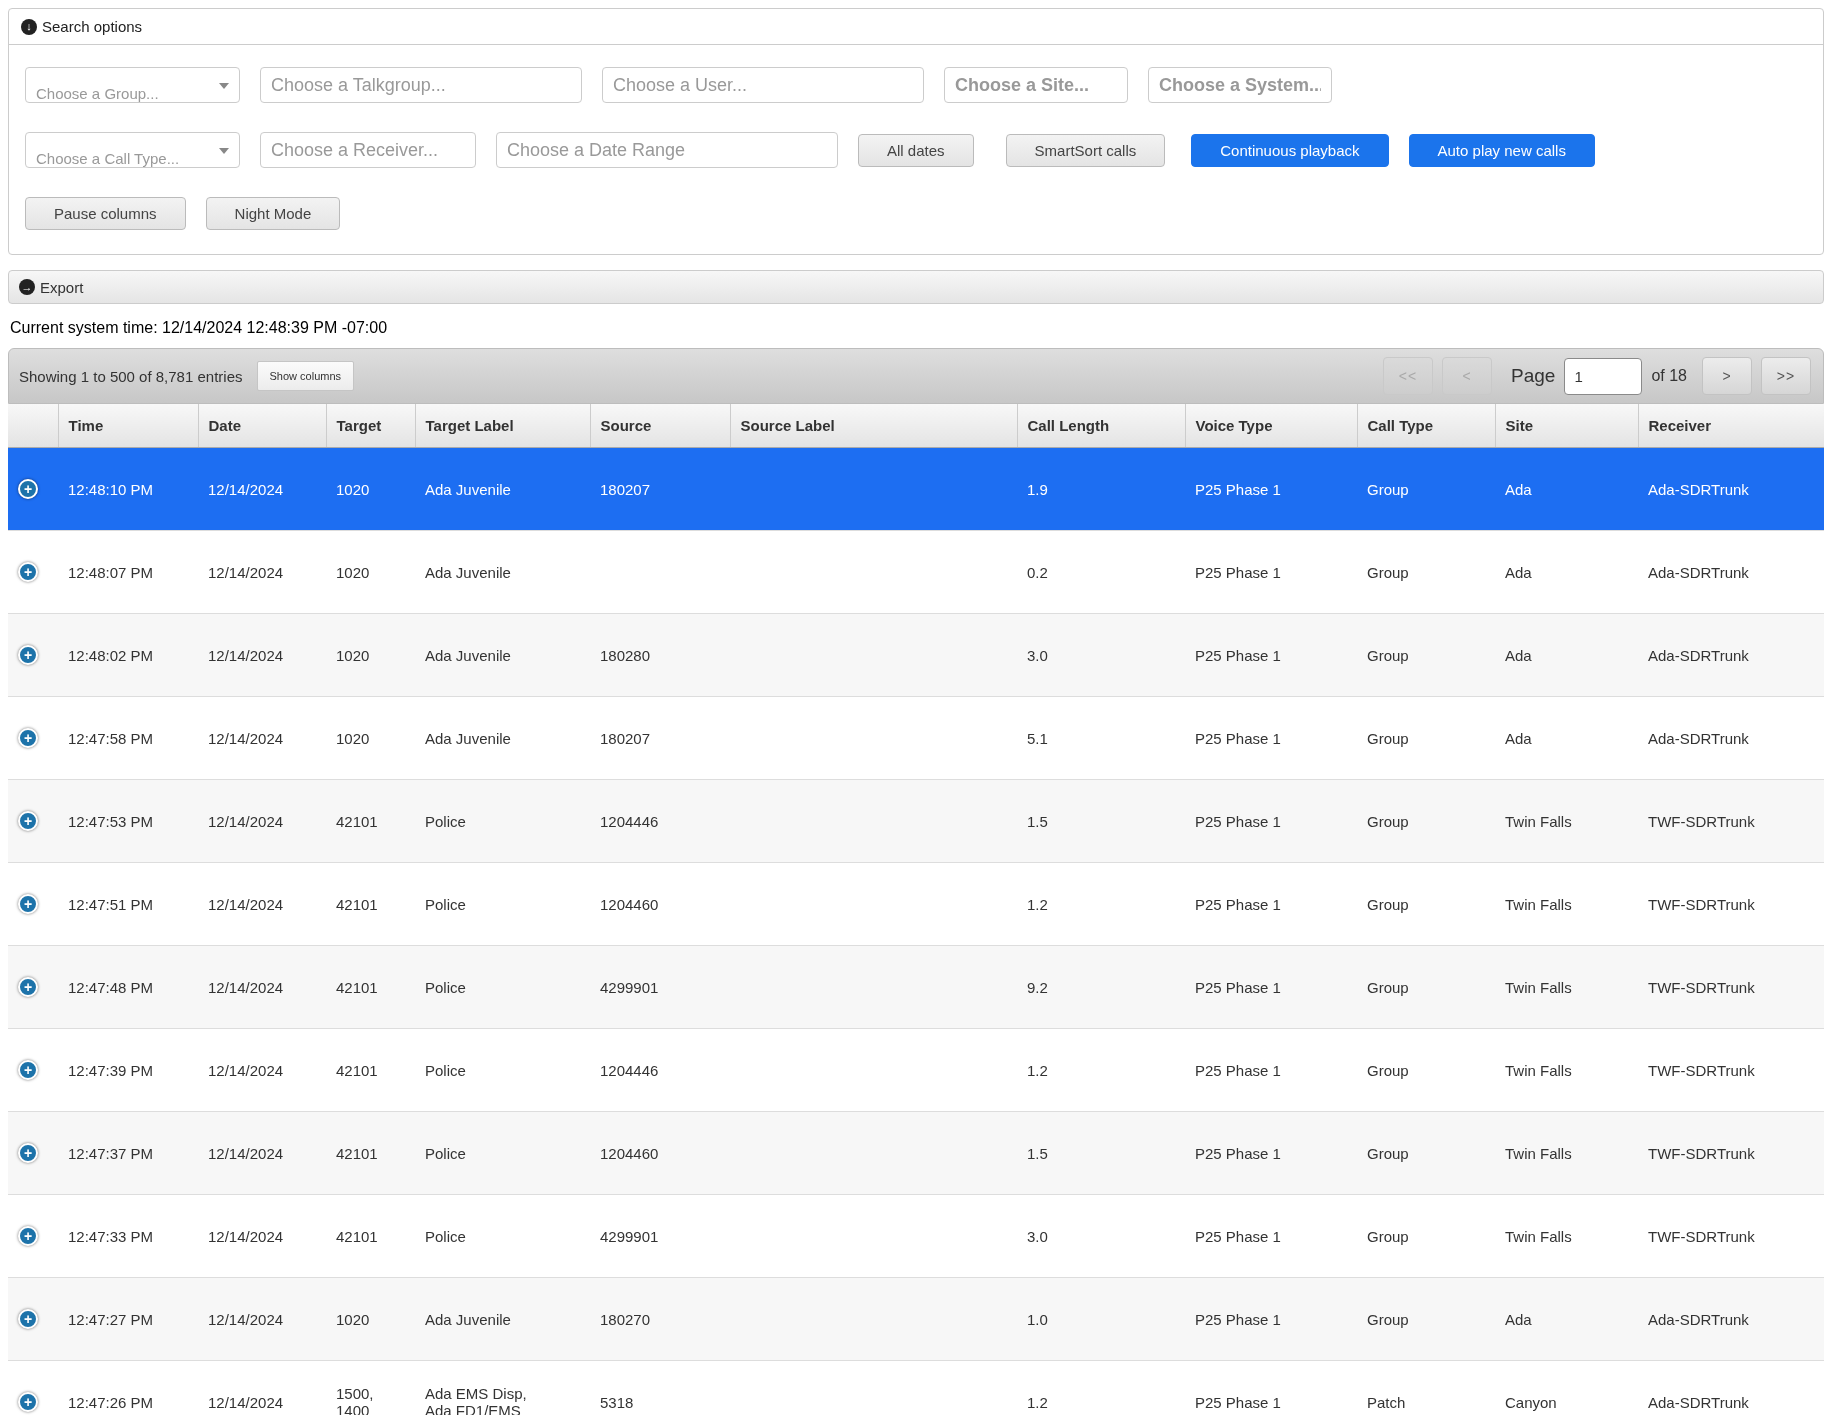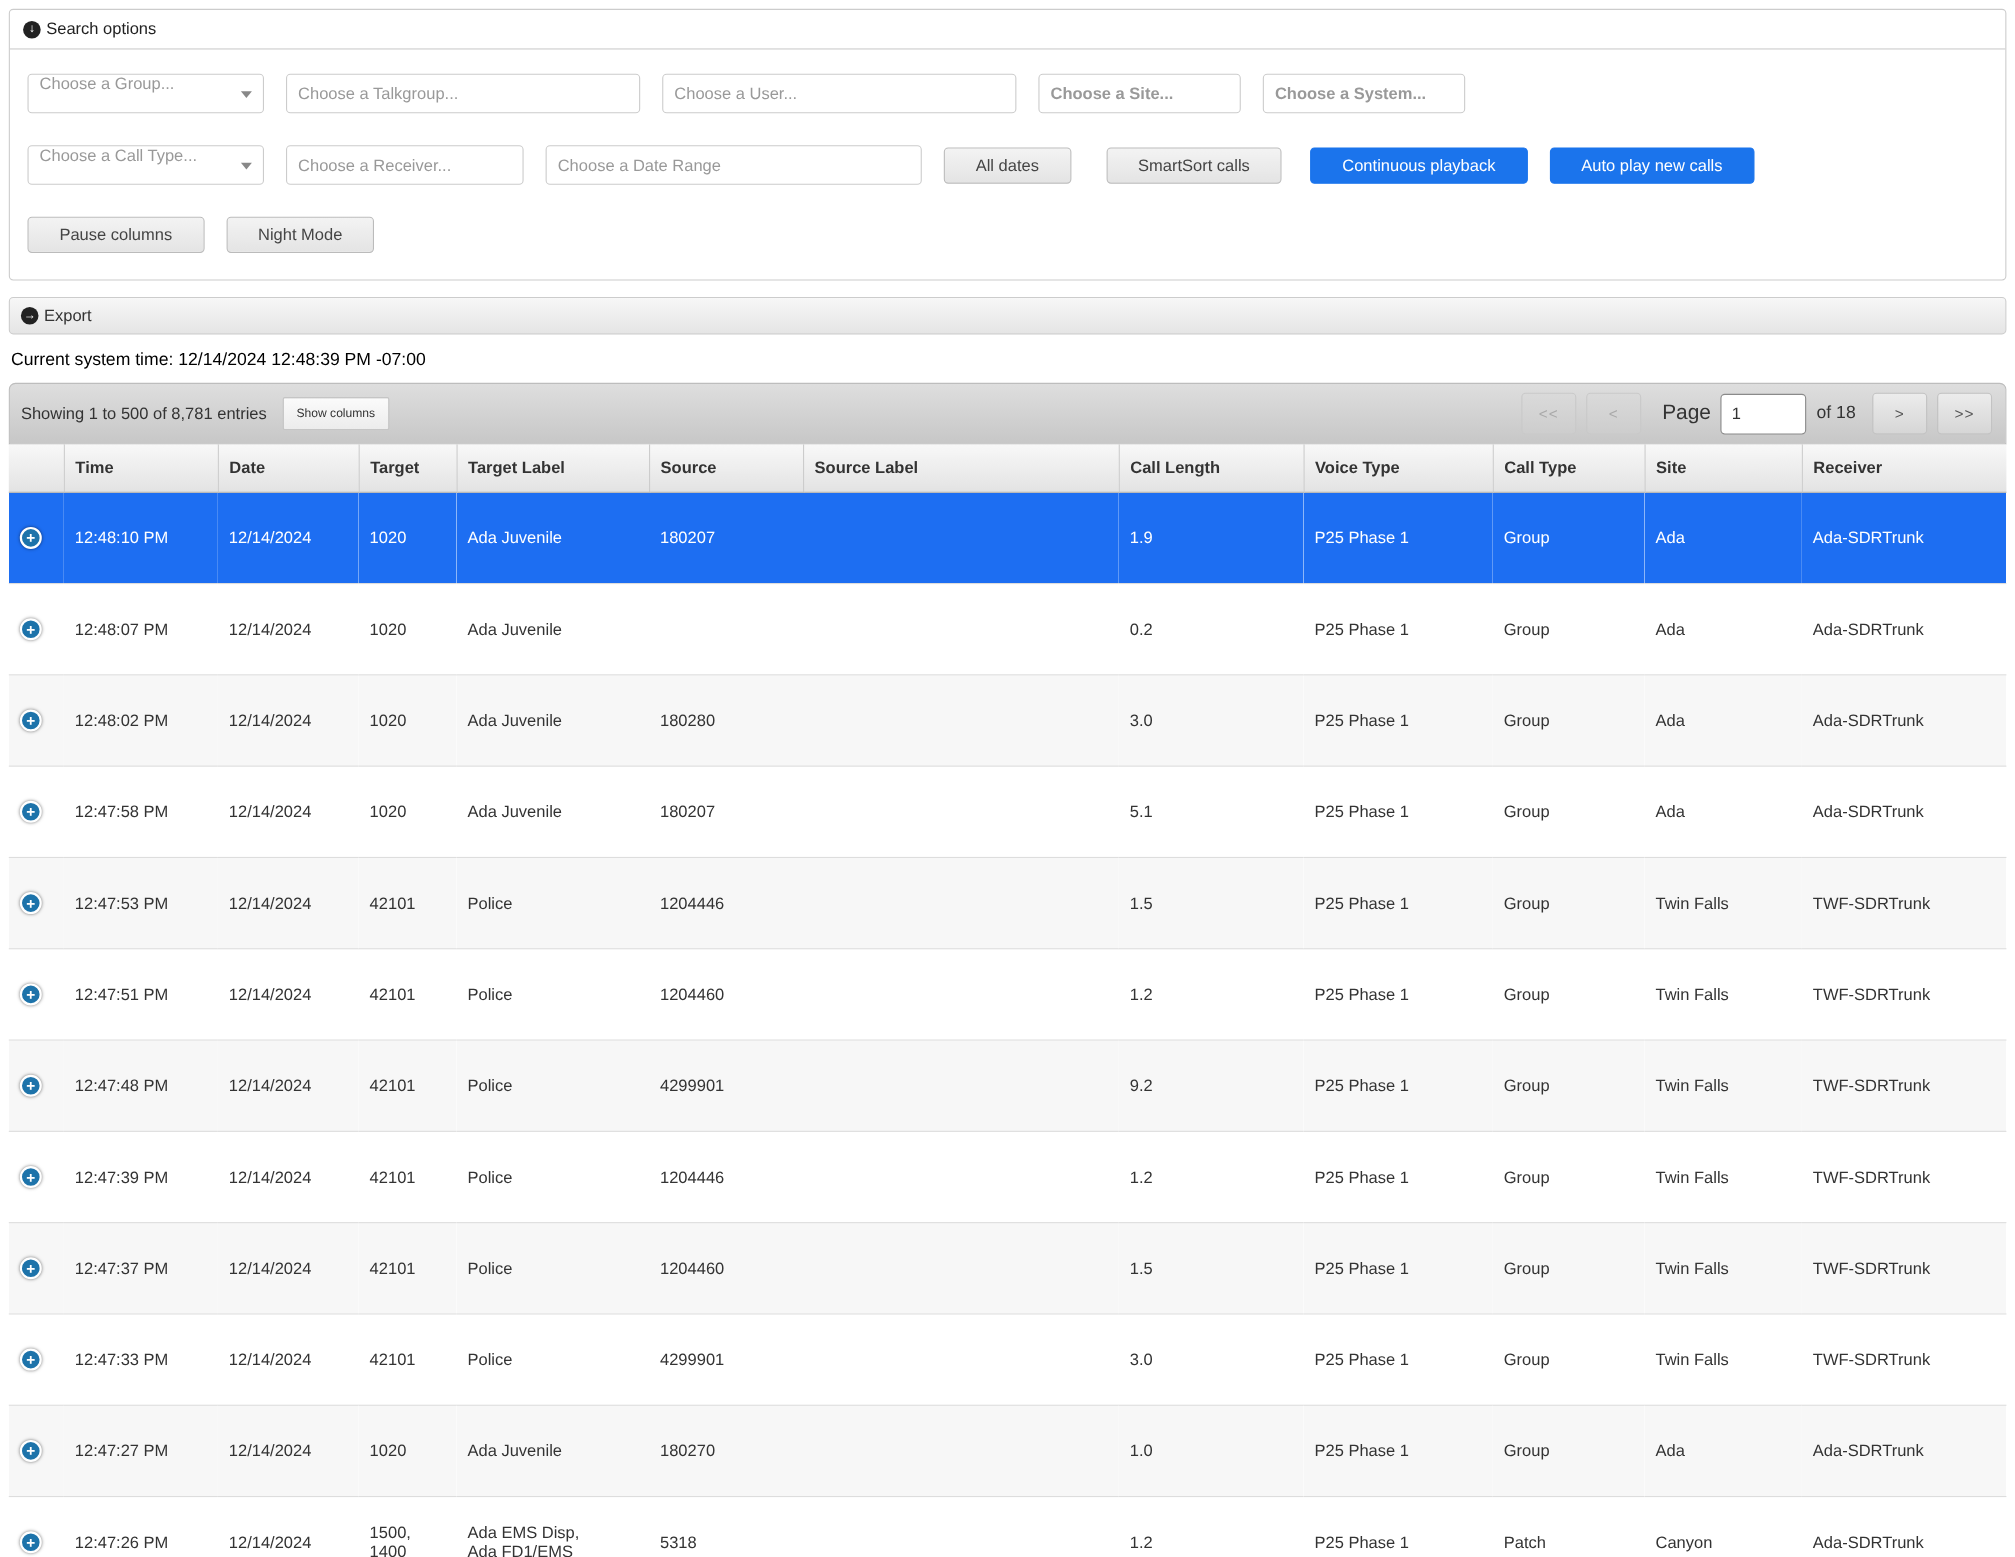--- a/index.html
+++ b/index.html
@@ -32,33 +32,33 @@
     font-size: 11px; font-weight: bold; line-height: 1;
     flex: 0 0 auto;
   }
   .panel-body { padding: 22px 16px 24px; }
   .filter-row { display: flex; align-items: center; gap: 20px; margin-bottom: 29px; }
   .filter-row:last-child { margin-bottom: 0; }
 
   .select-box {
     position: relative; height: 36px; width: 215px;
     border: 1px solid #ccc; border-radius: 4px; background: #fff;
-    display: flex; align-items: flex-start;
+    display: flex; align-items: flex-end;
     padding: 0 28px 0 10px;
     color: #999; cursor: pointer;
   }
   .select-box .caret {
     position: absolute; right: 10px; top: 15px;
     width: 0; height: 0;
     border-left: 5px solid transparent; border-right: 5px solid transparent;
     border-top: 6px solid #888;
   }
   input.text-filter {
     height: 36px; border: 1px solid #ccc; border-radius: 4px;
-    padding: 0 10px; font-size: 15px; color: #333;
+    padding: 0 10px; font-size: 18px; color: #333;
     font-family: "Liberation Sans", sans-serif; outline: none;
   }
   input::placeholder { color: #999; opacity: 1; }
   .w-322 { width: 322px; }
   .w-215 { width: 184px; font-weight: bold; }
   .w-216 { width: 216px; }
   .w-342 { width: 342px; }
 
   .btn {
     display: inline-flex; align-items: center; justify-content: center;

